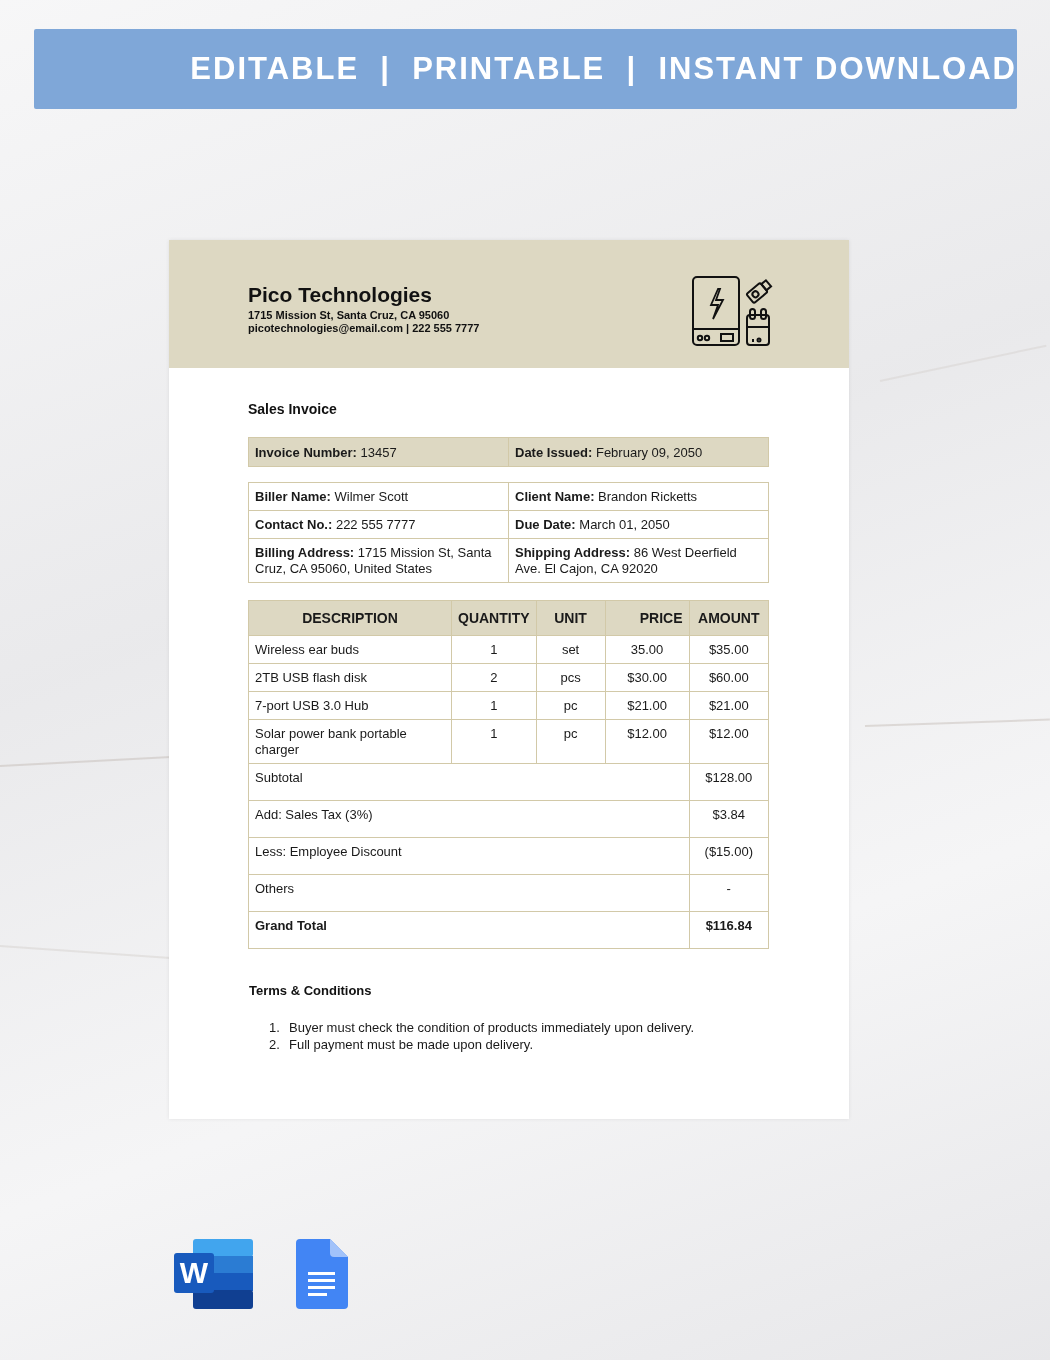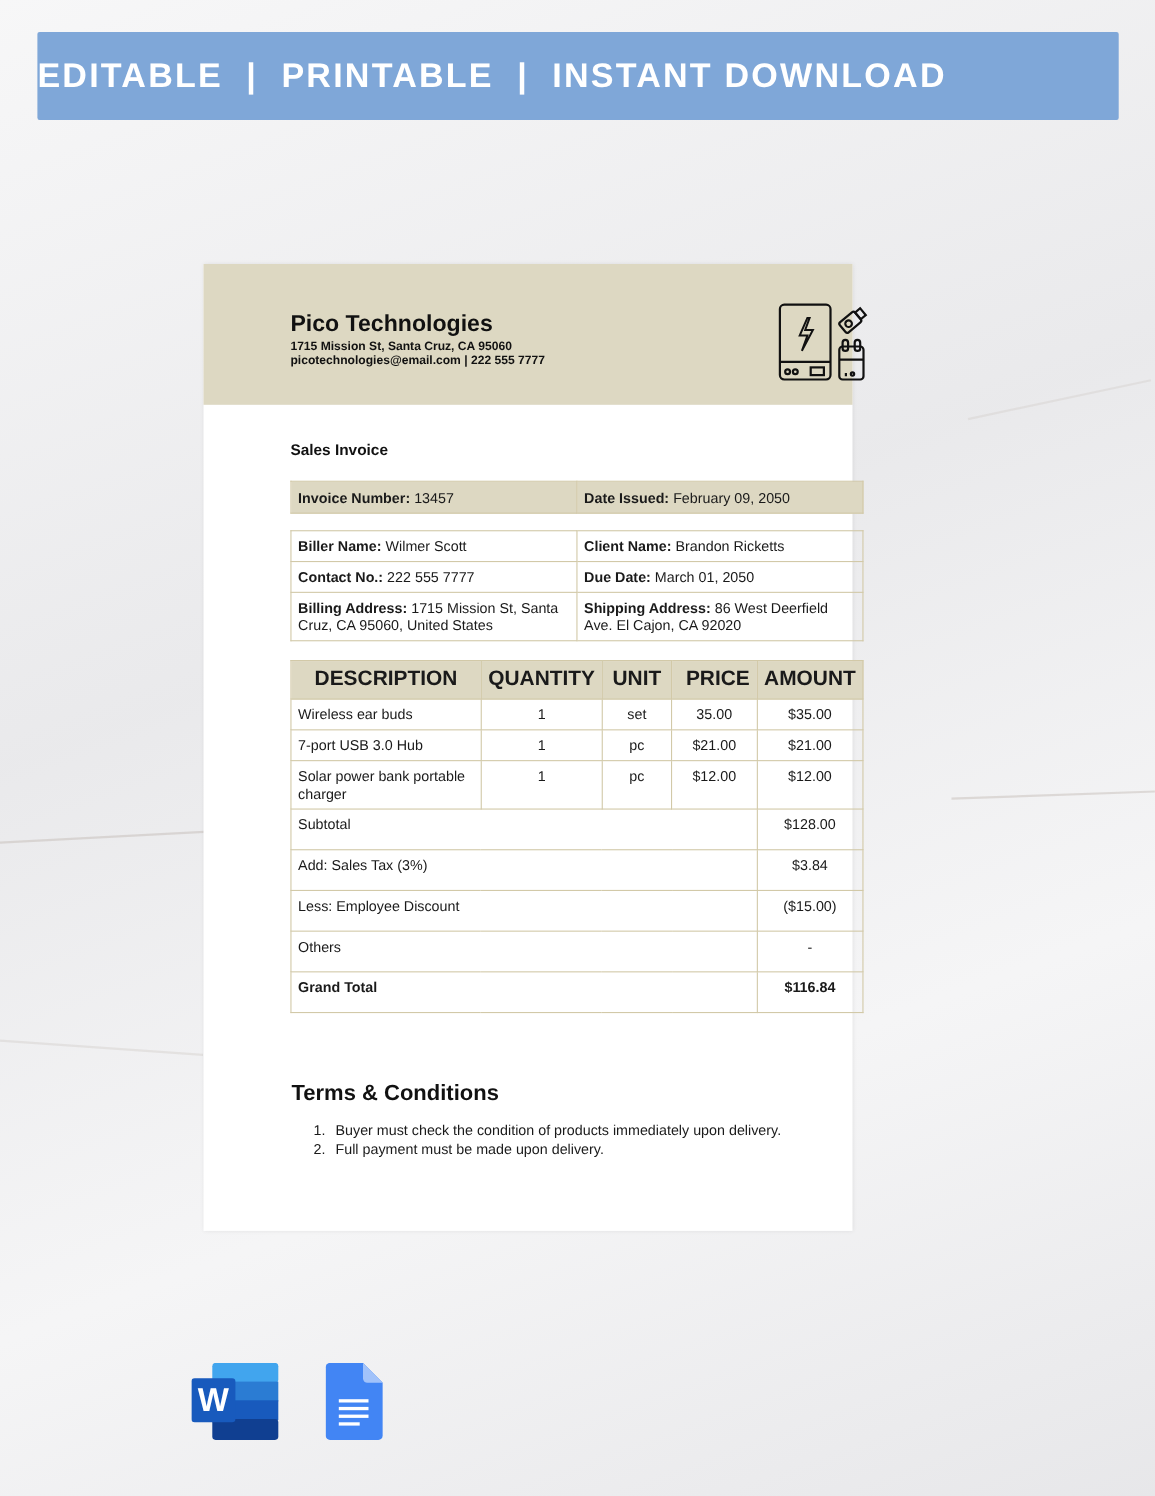--- a/index.html
+++ b/index.html
@@ -10,29 +10,29 @@
     color: #1a1a1a;
     background:
       linear-gradient(160deg, rgba(255,255,255,0.6) 0%, rgba(230,230,232,0.3) 40%, rgba(255,255,255,0.5) 70%, rgba(225,225,228,0.4) 100%),
       #ebebed;
   }
   .vein { position: absolute; height: 2px; background: rgba(180,170,160,0.35); transform-origin: left center; }
 
   .banner {
     position: absolute; left: 34px; top: 29px; width: 983px; height: 80px;
     background: #7fa7d8; border-radius: 2px;
-    display: flex; align-items: center; justify-content: flex-start;
+    display: flex; align-items: center; justify-content: flex-end;
   }
   .banner span {
     color: #ffffff; font-weight: bold; font-size: 31px; letter-spacing: 2px;
     font-family: "Liberation Sans", sans-serif;
   }
 
   .page {
-    position: absolute; left: 185px; top: 240px; width: 590px; height: 879px;
+    position: absolute; left: 169px; top: 240px; width: 680px; height: 879px;
     background: #ffffff;
     box-shadow: 0 0 4px rgba(0,0,0,0.08);
   }
   .page-header {
     height: 128px; background: #ddd8c2; position: relative;
   }
   .company-name {
     position: absolute; left: 79px; top: 43px;
     font-size: 21px; font-weight: bold; color: #111;
   }
@@ -52,28 +52,28 @@
   b { font-weight: bold; }
 
   .t-meta { top: 197px; }
   .t-meta td { background: #ddd8c2; height: 29px; }
 
   .t-info { top: 242px; padding-left: 18px; }
   .t-info td { height: 28px; vertical-align: middle; }
   .t-info tr.tall td { height: 44px; line-height: 16px; }
 
   .t-items { top: 360px; }
-  .t-items th { background: #ddd8c2; height: 35px; font-weight: bold; font-size: 19px; margin-top: 36px; }
+  .t-items th { background: #ddd8c2; height: 35px; font-weight: bold; font-size: 14px; margin-top: 36px; }
   .t-items td { height: 28px; vertical-align: top; padding-top: 6px; }
   .t-items td.c { text-align: center; }
   .t-items tr.tall td { height: 44px; line-height: 16px; padding-top: 6px; }
   .t-items tr.sum td { height: 37px; padding-top: 6px; }
 
   .terms-title {
-    position: absolute; left: 80px; top: 743px; font-size: 20px; font-weight: bold; color: #111;
+    position: absolute; left: 80px; top: 743px; font-size: 13px; font-weight: bold; color: #111;
   }
   .terms-list {
     position: absolute; left: 100px; top: 779px; font-size: 13px; line-height: 17px; color: #1a1a1a;
     list-style: none;
   }
   .terms-list li { display: flex; }
   .terms-list .num { width: 20px; }
 
   .app-icon { position: absolute; }
 </style>
@@ -177,20 +177,27 @@
       <th>AMOUNT</th>
     </tr>
     <tr>
       <td>Wireless ear buds</td>
       <td class="c">1</td>
       <td class="c">set</td>
       <td class="c">35.00</td>
       <td class="c">$35.00</td>
     </tr>
     <tr>
+      <td>2TB USB flash disk</td>
+      <td class="c">2</td>
+      <td class="c">pcs</td>
+      <td class="c">$30.00</td>
+      <td class="c">$60.00</td>
+    </tr>
+    <tr>
       <td>7-port USB 3.0 Hub</td>
       <td class="c">1</td>
       <td class="c">pc</td>
       <td class="c">$21.00</td>
       <td class="c">$21.00</td>
     </tr>
     <tr class="tall">
       <td>Solar power bank portable charger</td>
       <td class="c">1</td>
       <td class="c">pc</td>

